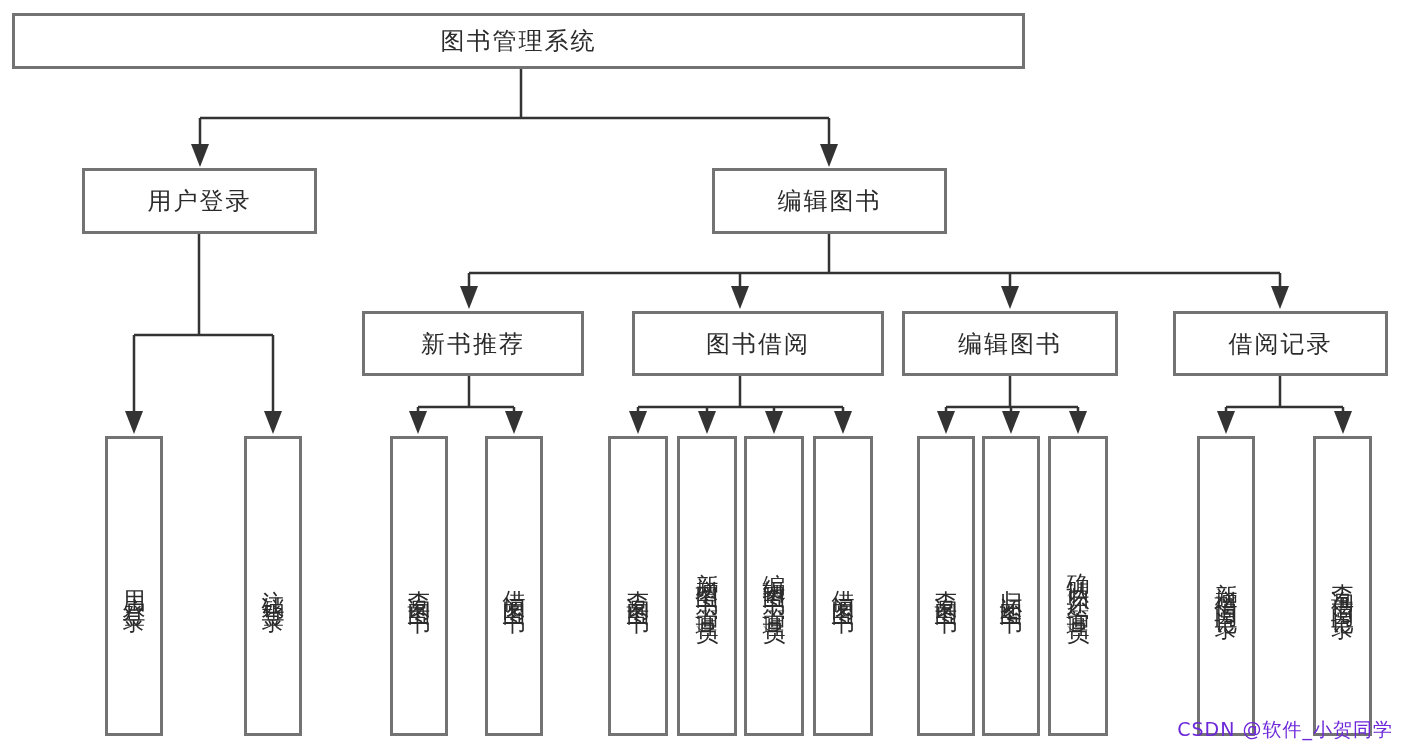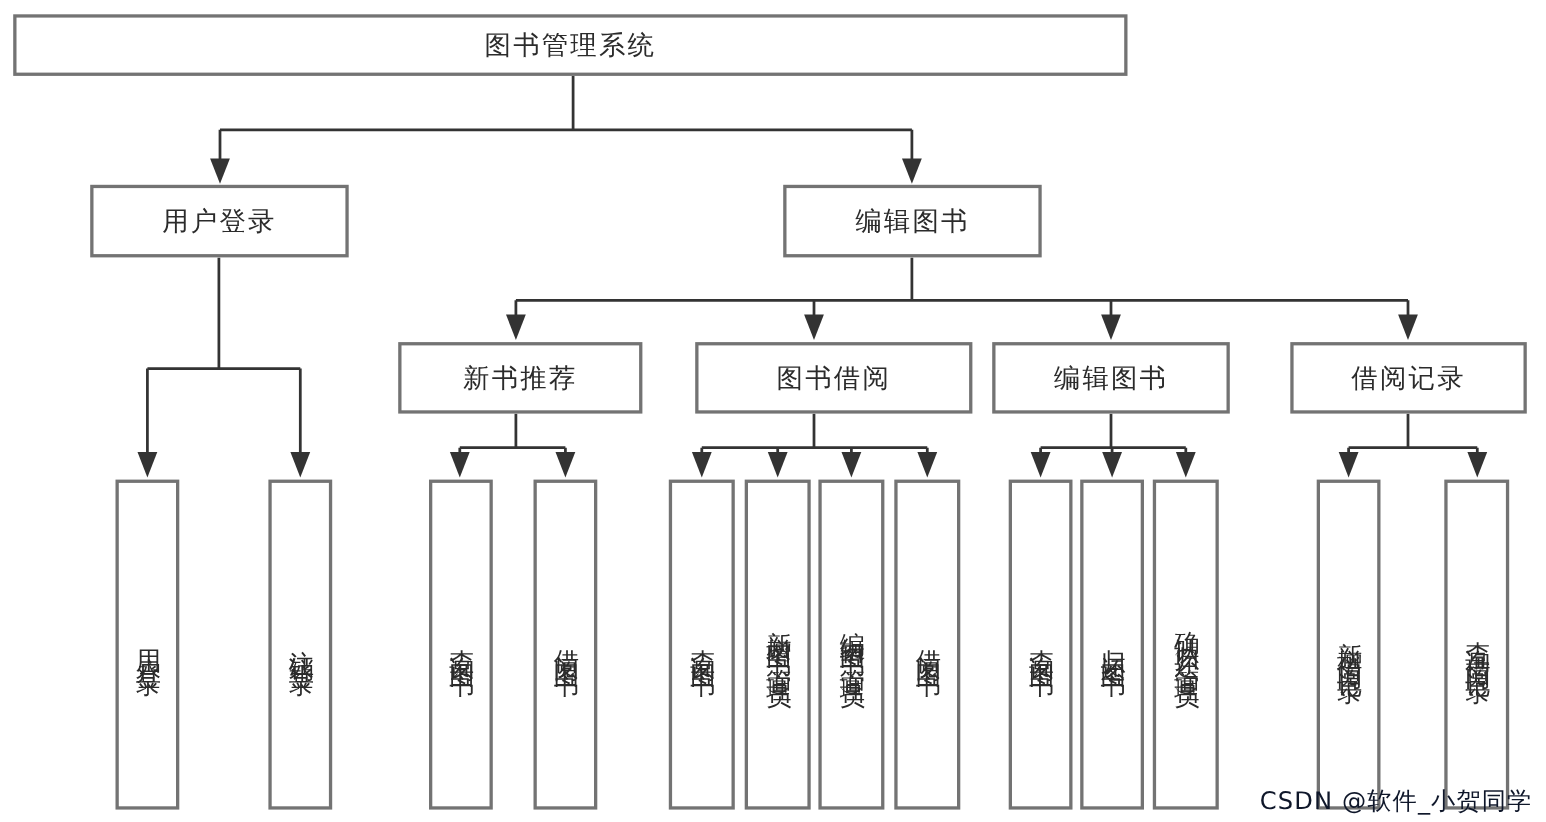--- a/index.html
+++ b/index.html
@@ -21,21 +21,21 @@
     writing-mode:vertical-rl; text-orientation:mixed;
     font-size:23px; letter-spacing:7px; line-height:1;
   }
   
   .lv1 { left:12px;  top:13px;  width:1013px; height:56px; }
   .lv2 { top:168px; height:66px; width:235px; }
   .lv3 { top:311px; height:65px; }
   .leaf { top:436px; height:300px; }
   #wm {
     position:absolute; right:12px; bottom:4px;
-    font-size:22px; letter-spacing:1px; color:#0f172a;text-align:right;
+    font-size:19px; letter-spacing:1px; color:#6d28d9;text-align:right;
   }
 </style>
 </head>
 <body>
 
 <div id="stage">
 
   <svg id="connectors" viewBox="0 0 1405 747" xmlns="http://www.w3.org/2000/svg">
     <g>
       <path d="M521 68 V118 M200 118 H829 M200 118 V146 M829 118 V146"></path>

